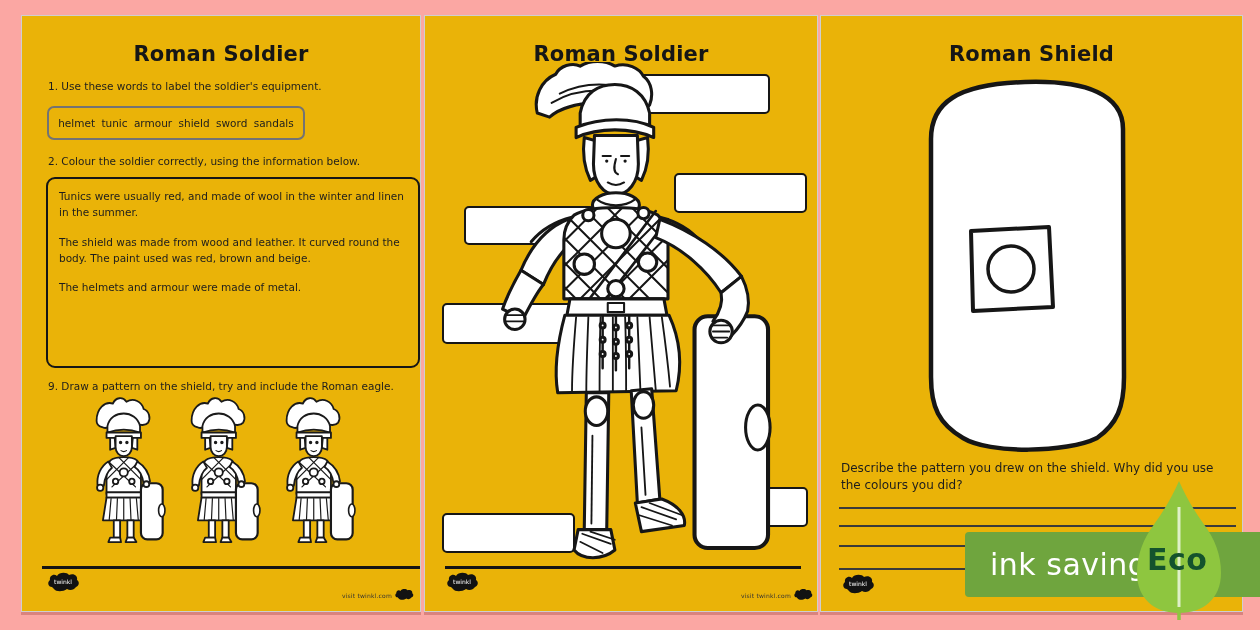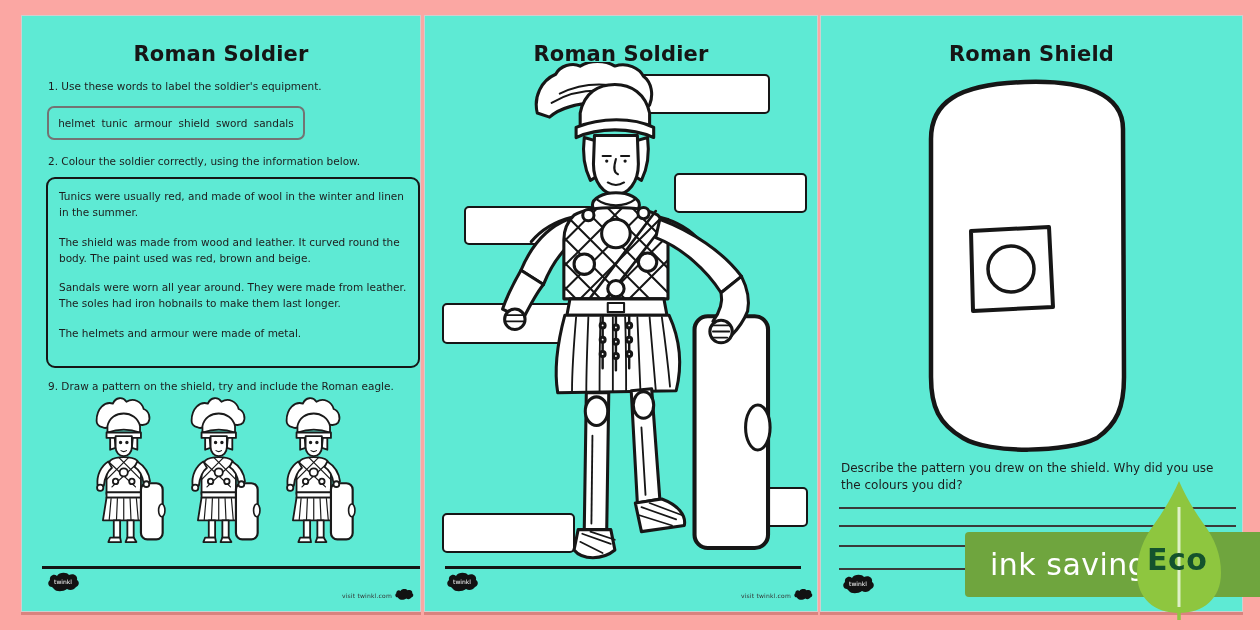--- a/index.html
+++ b/index.html
@@ -3,21 +3,21 @@
 <meta charset="utf-8">
 <style>
   html,body{margin:0;padding:0;}
   body{
     width:1260px;height:630px;position:relative;overflow:hidden;
     background:#FBA7A3;
     font-family:"DejaVu Sans","Liberation Sans",sans-serif;
     color:#1d1d1d;
   }
   .page{
-    position:absolute;top:15px;height:597px;background:#5eead4;
+    position:absolute;top:15px;height:597px;background:#eab308;
     border:1px solid #cfcfcf;box-sizing:border-box;
     box-shadow:0 3px 0 rgba(186,96,92,.5);
   }
   #page1{left:21px;width:400px;}
   #page2{left:424px;width:394px;}
   #page3{left:820px;width:423px;}
   .title{
     position:absolute;left:0;right:0;top:26px;text-align:center;
     font-size:21px;font-weight:bold;letter-spacing:.2px;color:#161616;
   }
@@ -109,21 +109,20 @@
     <span>tunic</span>
     <span>armour</span>
     <span>shield</span>
     <span>sword</span>
     <span>sandals</span>
   </div>
   <div class="task" style="left:26px;top:139px;">2. Colour the soldier correctly, using the information below.</div>
   <div class="infobox">
     <p>Tunics were usually red, and made of wool in the winter and linen in the summer.</p>
     <p>The shield was made from wood and leather. It curved round the body. The paint used was red, brown and beige.</p>
-    <p>Sandals were worn all year around. They were made from leather. The soles had iron hobnails to make them last longer.</p>
     <p>The helmets and armour were made of metal.</p>
   </div>
   <div class="task q3text" style="left:26px;top:364px;">9. Draw a pattern on the shield, try and include the Roman eagle.</div>
   <div class="soldier-row">
     <svg width="86" height="150" viewBox="0 0 95 165">
         <use href="#mini-soldier"></use>
       </svg>
     <svg width="86" height="150" viewBox="0 0 95 165">
         <use href="#mini-soldier"></use>
       </svg>

